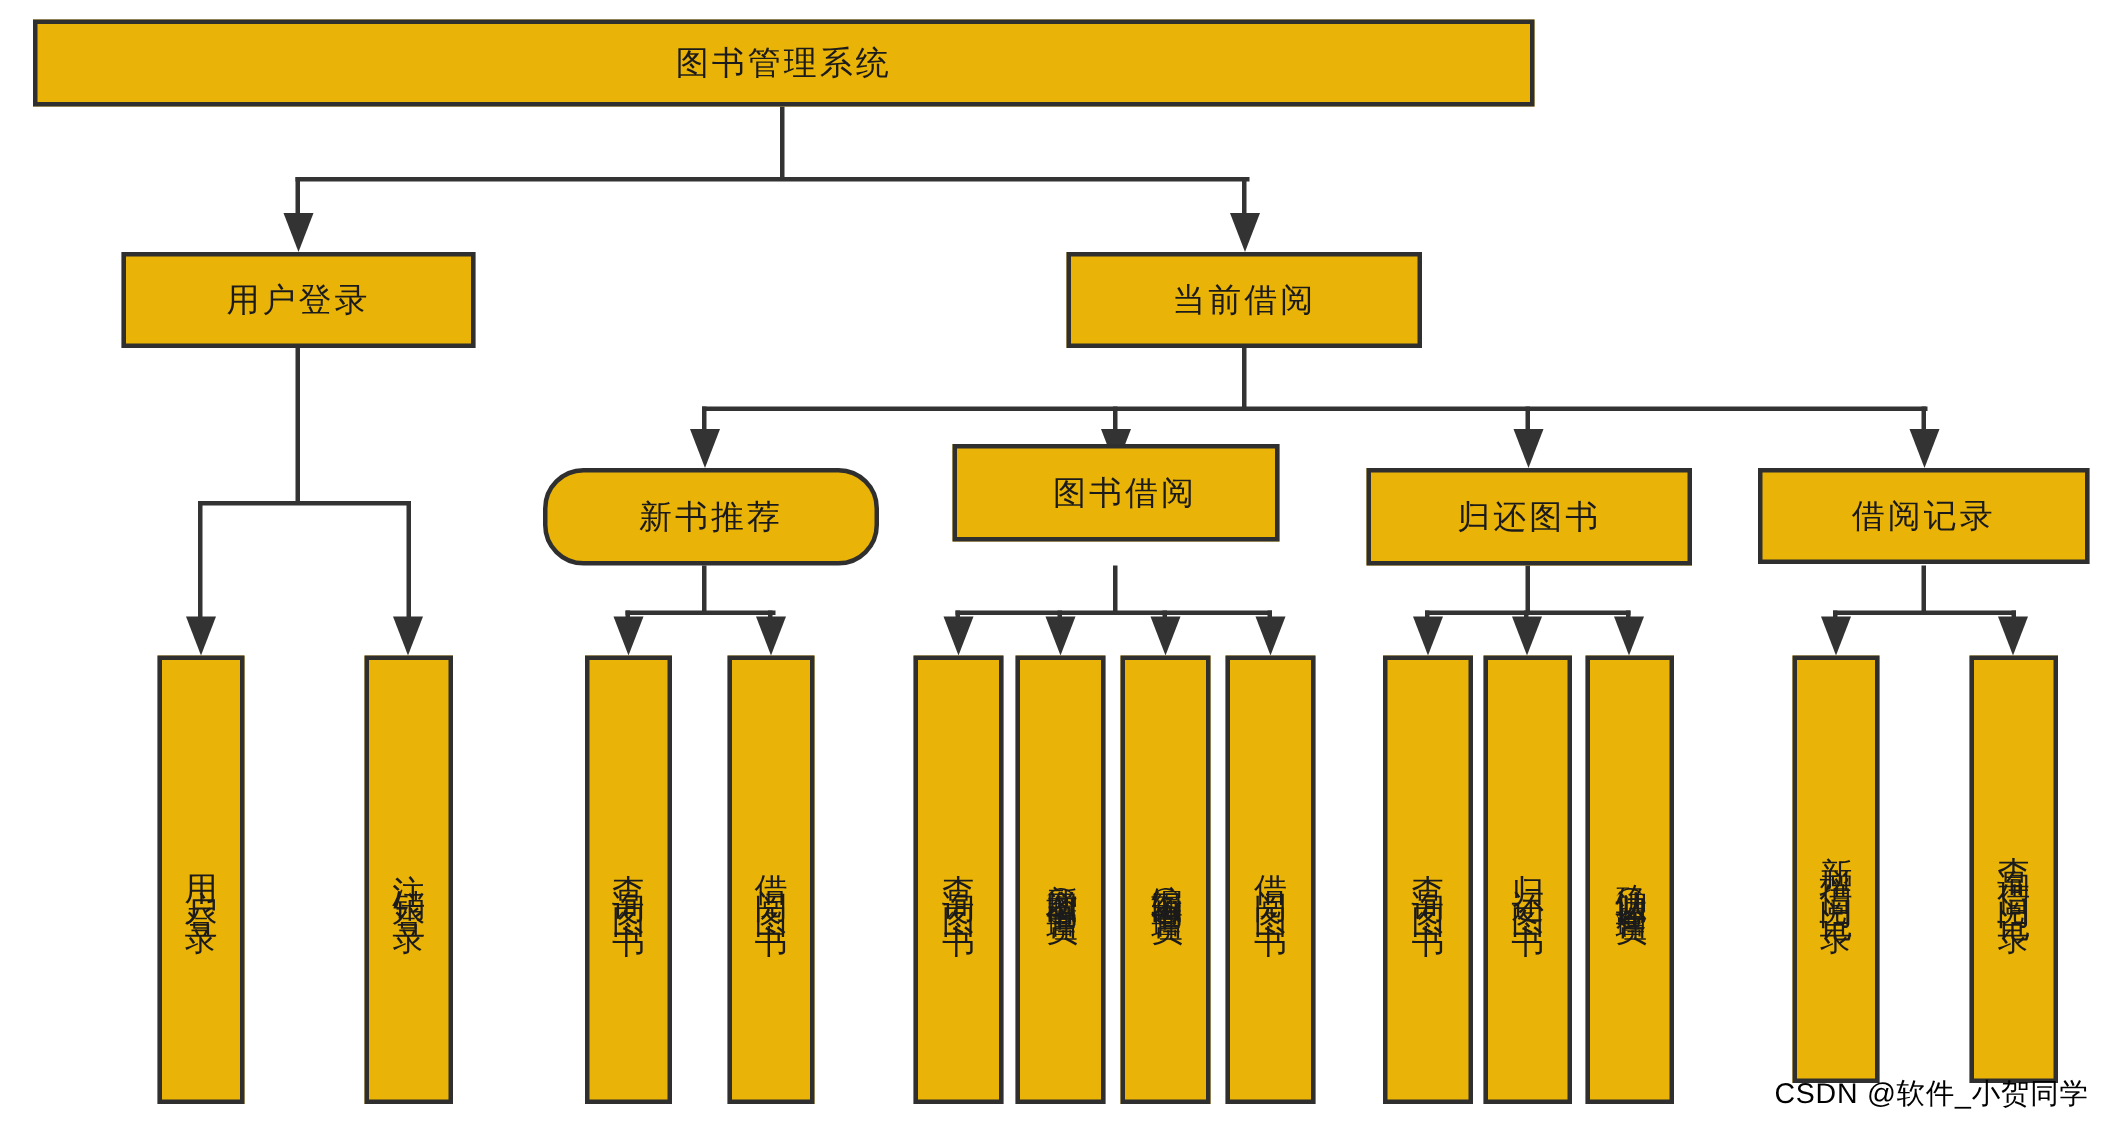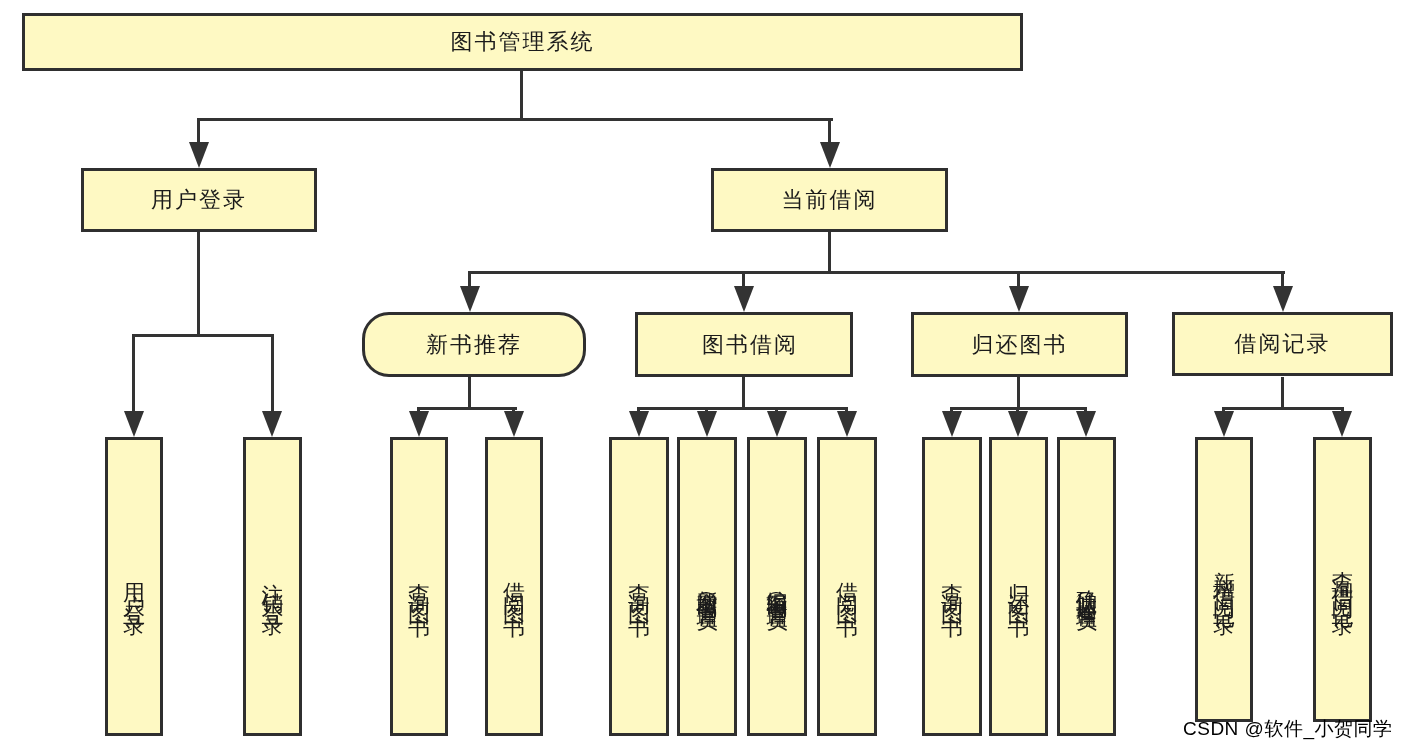--- a/index.html
+++ b/index.html
@@ -6,21 +6,21 @@
   #canvas{
     position:relative;
     width:1405px;height:747px;
     background:#ffffff;
     font-family:"Liberation Sans", sans-serif;
     overflow:hidden;
   }
   .node{
     position:absolute;
     box-sizing:border-box;
-    background:#fef9c3;
+    background:#eab308;
     border:3px solid #2f2f2f;
     display:flex;
     align-items:center;
     justify-content:center;
     z-index:2;
   }
   .node .lbl{
     color:#1b1b1b;
     font-size:22px;
     letter-spacing:2px;
@@ -119,21 +119,21 @@
     </div>
     <div class="node horizontal" style="left: 81px; top: 168px; width: 236px; height: 64px;">
       <span class="lbl">用户登录</span>
     </div>
     <div class="node horizontal" style="left: 711px; top: 168px; width: 237px; height: 64px;">
       <span class="lbl">当前借阅</span>
     </div>
     <div class="node horizontal" style="left: 362px; top: 312px; width: 224px; height: 65px; border-radius: 27px;">
       <span class="lbl">新书推荐</span>
     </div>
-    <div class="node horizontal" style="left: 635px; top: 312px; width: 218px; height: 65px; padding-left: 12px;">
+    <div class="node horizontal" style="left: 635px; top: 296px; width: 218px; height: 65px; padding-left: 12px;">
       <span class="lbl">图书借阅</span>
     </div>
     <div class="node horizontal" style="left: 911px; top: 312px; width: 217px; height: 65px;">
       <span class="lbl">归还图书</span>
     </div>
     <div class="node horizontal" style="left: 1172px; top: 312px; width: 221px; height: 64px;">
       <span class="lbl">借阅记录</span>
     </div>
     <div class="node vertical" style="left: 105px; top: 437px; width: 58px; height: 299px;">
       <span class="lbl ls-wide">用户登录</span>

